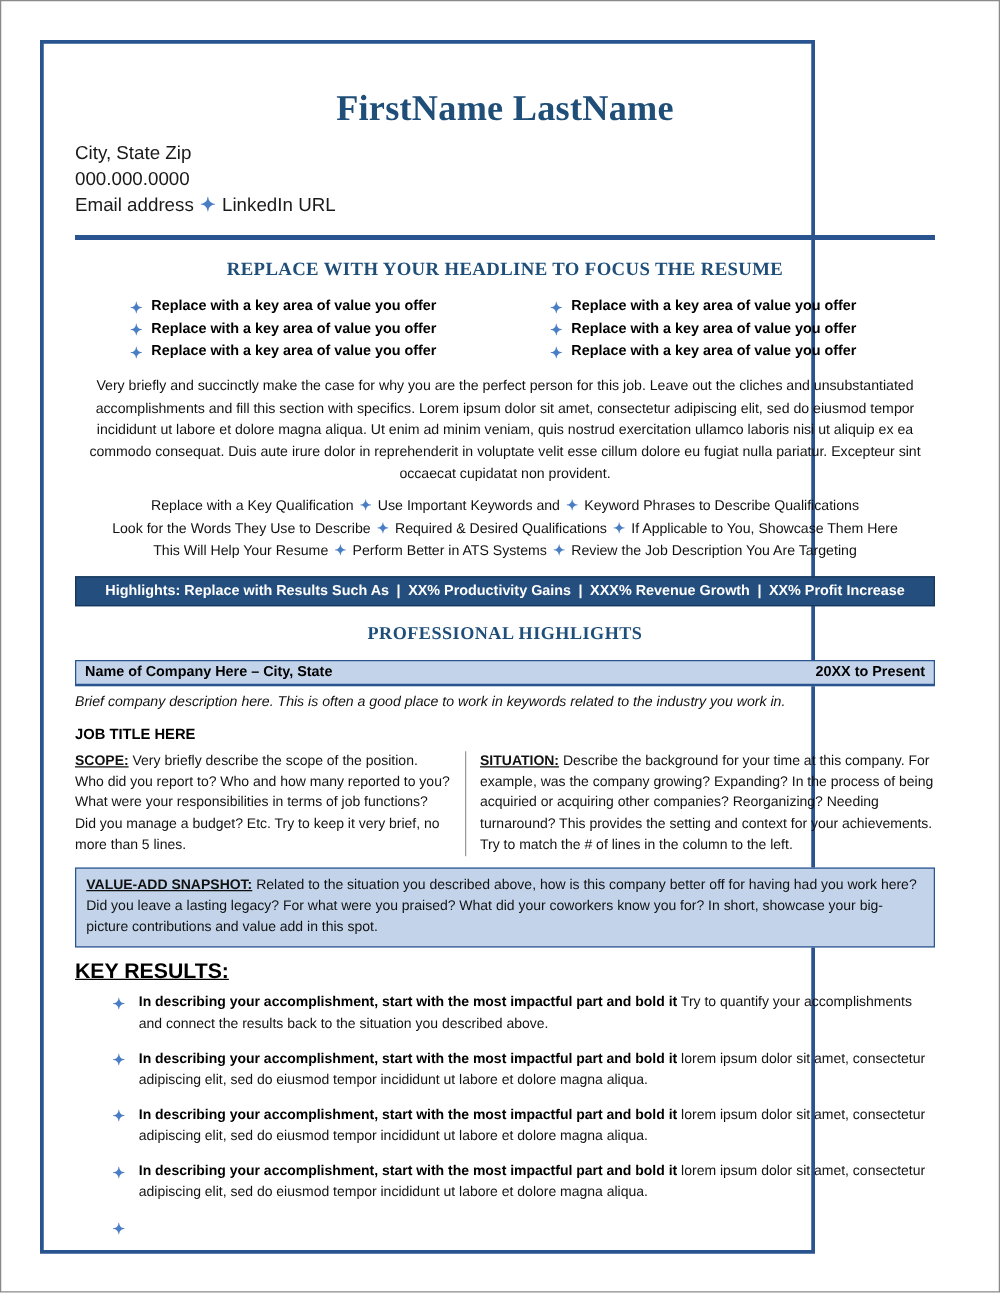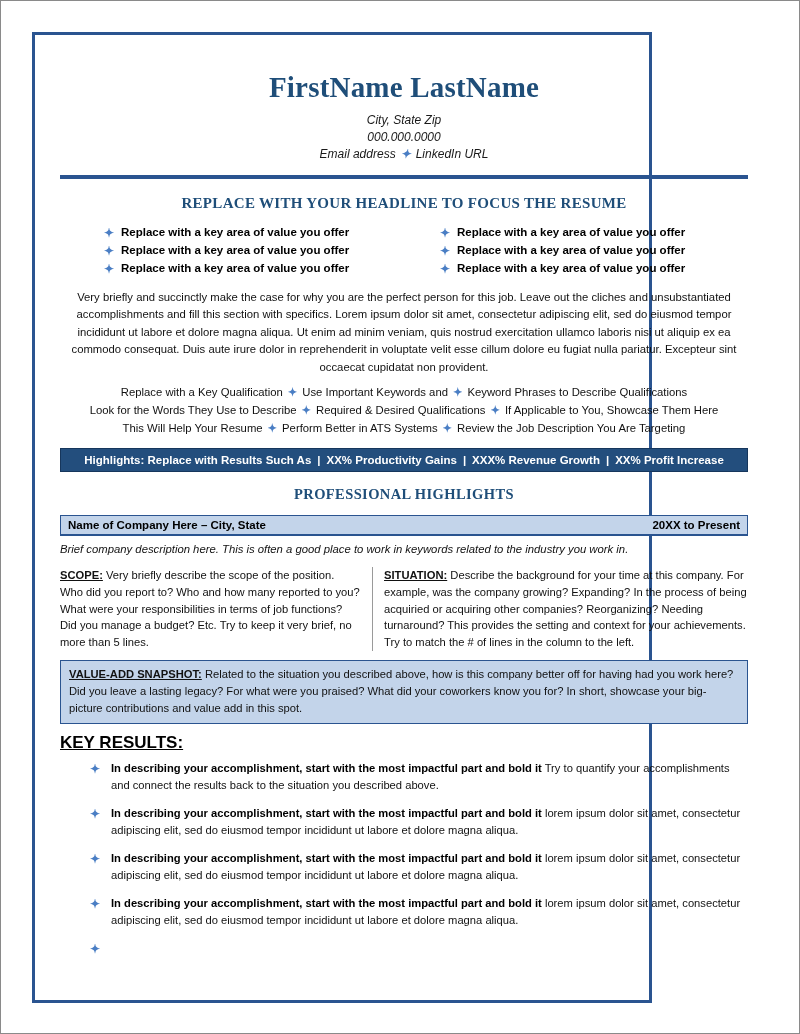--- a/index.html
+++ b/index.html
@@ -49,25 +49,23 @@
     text-align: center;
     font-family: "Liberation Serif", serif;
     font-weight: bold;
     font-size: 29px;
     letter-spacing: 0.2px;
     color: #1f4e79;
     margin: 24px 0 8px 0;
     line-height: 1.1;
   }
   .contact-line {
-    text-align: center;
-    font-size: 12px;
+    font-size: 15px;
     color: #1a1a1a;
     line-height: 1.42;
-    font-style: italic;
   }
   .contact-sep {
     color: #4a7ec4;
     font-weight: bold;
     padding: 0 5px;
   }
   .rule-thick {
     height: 4px;
     background: #2a5490;
     margin: 12px 0 0 0;
@@ -324,20 +322,21 @@
         <span>Highlights: Replace with Results Such As</span><span class="bar-sep">|</span><span>XX% Productivity Gains</span><span class="bar-sep">|</span><span>XXX% Revenue Growth</span><span class="bar-sep">|</span><span>XX% Profit Increase</span>
       </div>
 
       <div class="section-title">PROFESSIONAL HIGHLIGHTS</div>
 
       <div class="company-bar">
         <span>Name of Company Here – City, State</span>
         <span>20XX to Present</span>
       </div>
       <div class="company-desc">Brief company description here. This is often a good place to work in keywords related to the industry you work in.</div>
+      <div class="job-title">JOB TITLE HERE</div>
 
       <div class="two-col">
         <div class="col-left">
           <div class="col-text">
             <span class="lbl">SCOPE:</span><span> Very briefly describe the scope of the position. Who did you report to? Who and how many reported to you? What were your responsibilities in terms of job functions? Did you manage a budget? Etc. Try to keep it very brief, no more than 5 lines.</span>
           </div>
         </div>
         <div class="col-right">
           <div class="col-text">
             <span class="lbl">SITUATION:</span><span> Describe the background for your time at this company. For example, was the company growing? Expanding? In the process of being acquiried or acquiring other companies? Reorganizing? Needing turnaround? This provides the setting and context for your achievements. Try to match the # of lines in the column to the left.</span>

